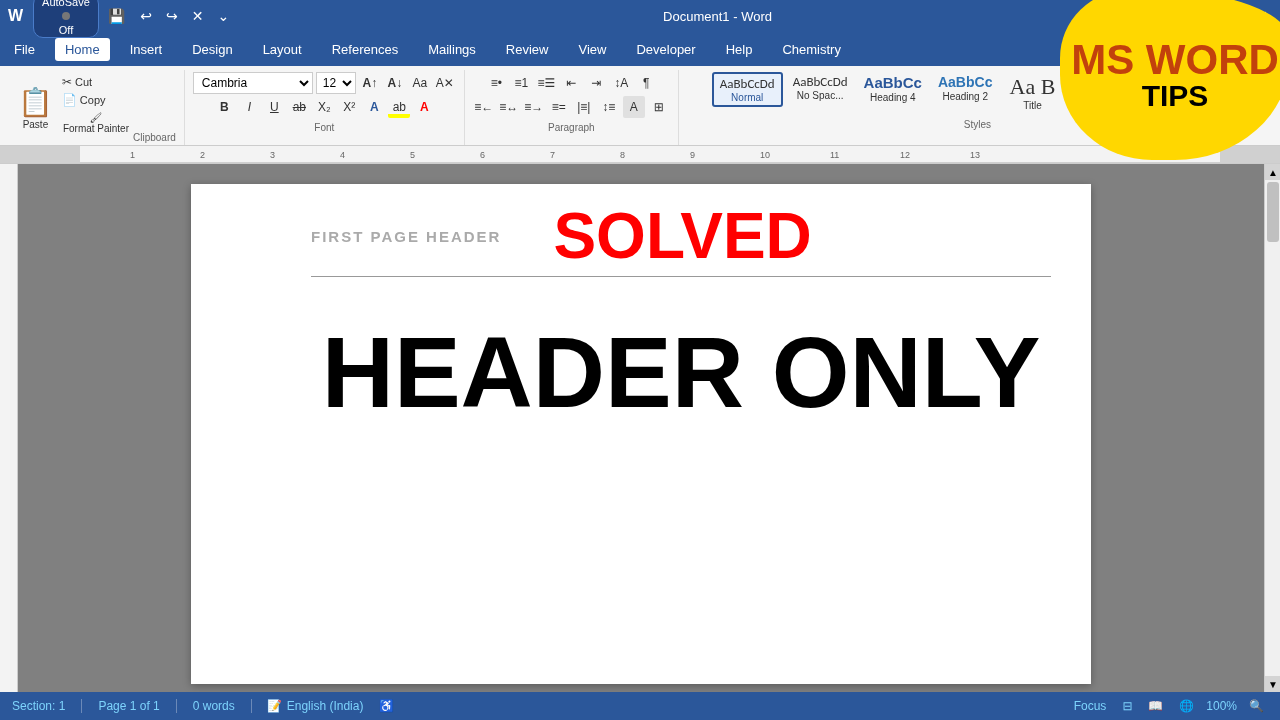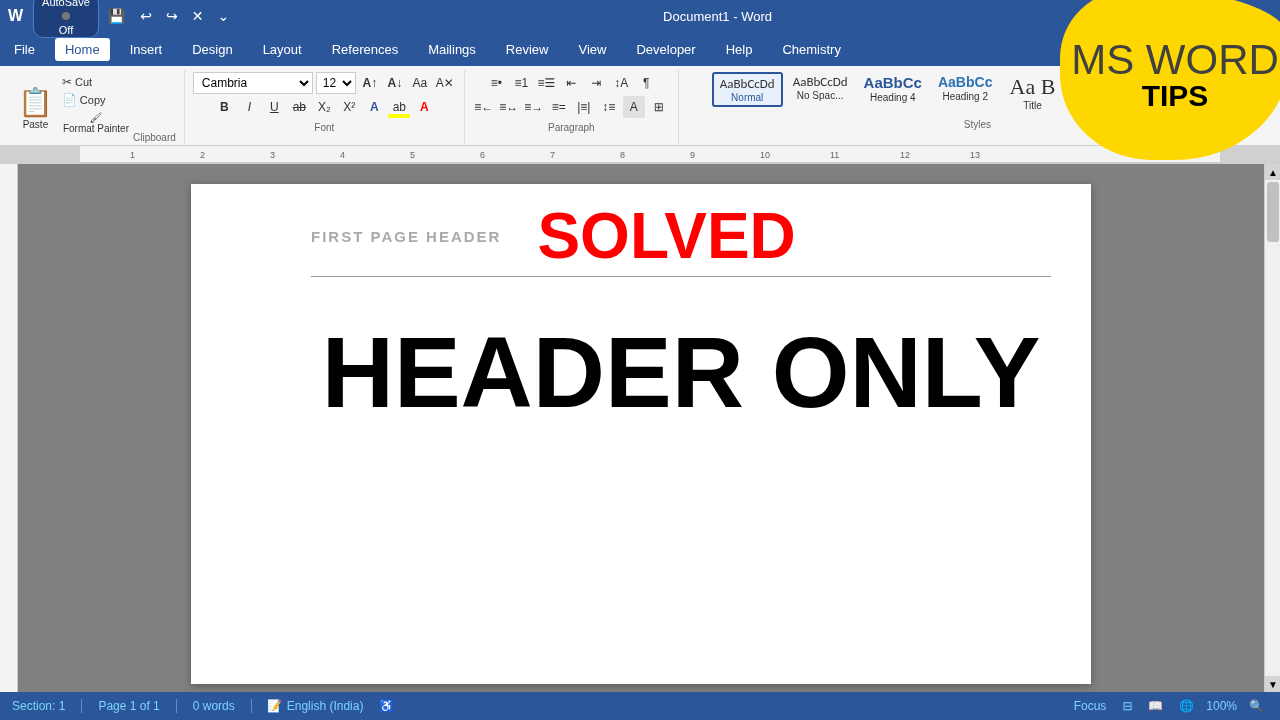--- a/index.html
+++ b/index.html
@@ -193,21 +193,21 @@
       position: relative;
       padding: 20px 40px 40px 120px;
     }
 
     .page-header {
       border-bottom: 1px solid #999;
       padding-bottom: 8px;
       margin-bottom: 20px;
       display: flex;
       align-items: center;
-      gap: 36px;
+      gap: 52px;
     }
 
     .header-label {
       font-size: 15px;
       font-weight: bold;
       color: #aaa;
       letter-spacing: 2px;
       font-family: Arial, sans-serif;
     }
 
@@ -288,23 +288,23 @@
       height: 170px;
       background: #FFD700;
       border-radius: 30% 60% 50% 40% / 40% 30% 60% 50%;
       display: flex;
       flex-direction: column;
       align-items: center;
       justify-content: center;
     }
     .tips-title {
       font-family: Arial, sans-serif;
-      font-weight: 400;
+      font-weight: 700;
       font-size: 42px;
-      color: #404040;
+      color: #c2410c;
       line-height: 1;
       text-align: right;
     }
     .tips-subtitle {
       font-family: Arial, sans-serif;
       font-weight: 900;
       font-size: 30px;
       color: #000;
       line-height: 1;
       text-align: center;

